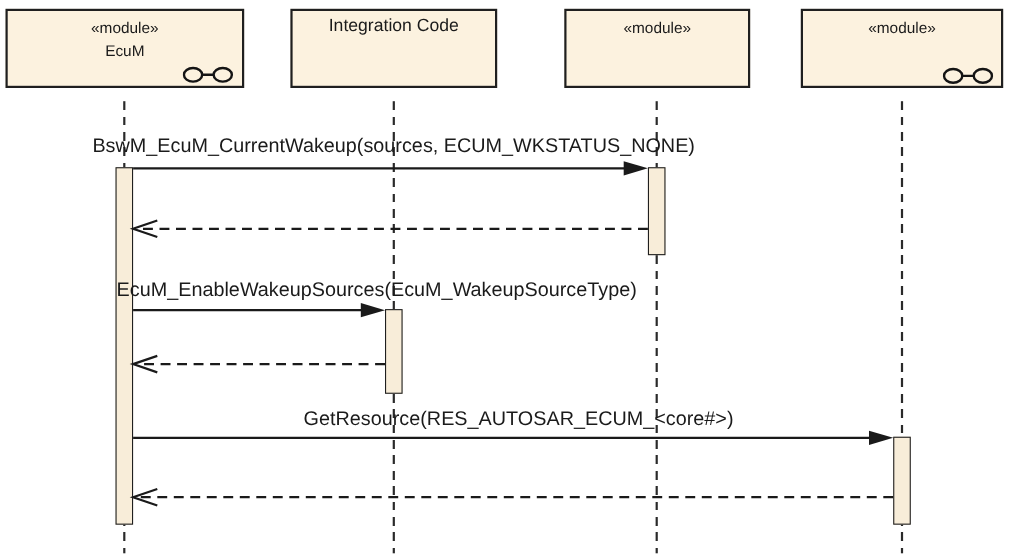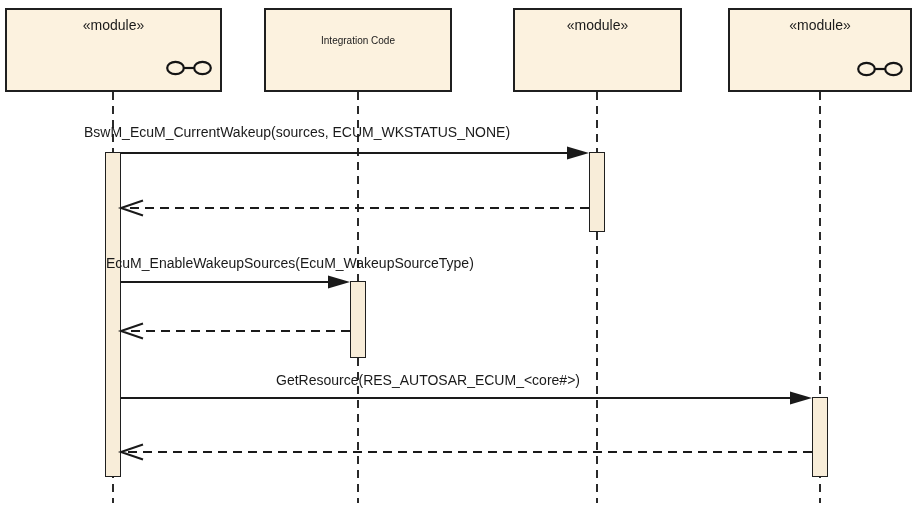--- a/index.html
+++ b/index.html
@@ -5,47 +5,48 @@
   html,body{margin:0;padding:0;background:#ffffff;}
   .canvas{
     position:relative;width:920px;height:506px;background:#ffffff;overflow:hidden;
     font-family:"Liberation Sans",sans-serif;color:var(--text,#1a1a1a);
   }
   .lifeline{
     position:absolute;top:92px;height:411px;width:2px;
     background:repeating-linear-gradient(to bottom,var(--line,#2a2a2a) 0 8px,transparent 8px 14px);
   }
   .pbox{
-    position:absolute;top:8px;height:84px;box-sizing:border-box;
+    position:absolute;top:8px;height:72px;box-sizing:border-box;
     background:var(--box-fill,#fcf2df);border:2px solid var(--border,#1f1f1f);
     text-align:center;
   }
   .stereo{margin-top:7px;font-size:14px;line-height:17px;}
   .pname{margin-top:4px;font-size:14px;line-height:17px;}
-  .pname-only{margin-top:22px;font-size:10px;line-height:17px;}
+  .pname-only{margin-top:5px;font-size:16px;line-height:17px;}
   .picon{position:absolute;}
   .act{
     position:absolute;width:16px;box-sizing:border-box;
     background:var(--activation-fill,#f8edd9);border:1.5px solid var(--border,#2f2f2f);
   }
   .arrows{position:absolute;left:0;top:0;pointer-events:none;}
-  .mlabel{position:absolute;font-size:14px;line-height:17px;white-space:nowrap;color:var(--text,#1a1a1a);text-align:center;}
+  .mlabel{position:absolute;font-size:18px;line-height:17px;white-space:nowrap;color:var(--text,#1a1a1a);text-align:center;}
 </style>
 </head>
 <body>
 
 <div class="canvas">
 
   <div class="lifeline" style="left:112px"></div>
   <div class="lifeline" style="left:357px"></div>
   <div class="lifeline" style="left:596px"></div>
   <div class="lifeline" style="left:819px"></div>
 
   <div class="pbox" style="left:5px;width:217px">
     <div class="stereo">«module»</div>
+    <div class="pname">EcuM</div>
     <svg class="picon" style="right:8px;top:50px" width="46" height="16" viewBox="0 0 46 16">
       <ellipse cx="9.5" cy="8" rx="8.3" ry="6.2" fill="none" stroke="#141414" stroke-width="2.2"></ellipse>
       <ellipse cx="36.5" cy="8" rx="8.3" ry="6.2" fill="none" stroke="#141414" stroke-width="2.2"></ellipse>
       <line x1="17.8" y1="8" x2="28.2" y2="8" stroke="#141414" stroke-width="2.2"></line>
     </svg>
   </div>
 
   <div class="pbox" style="left:264px;width:188px">
     <div class="pname-only">Integration Code</div>
   </div>

